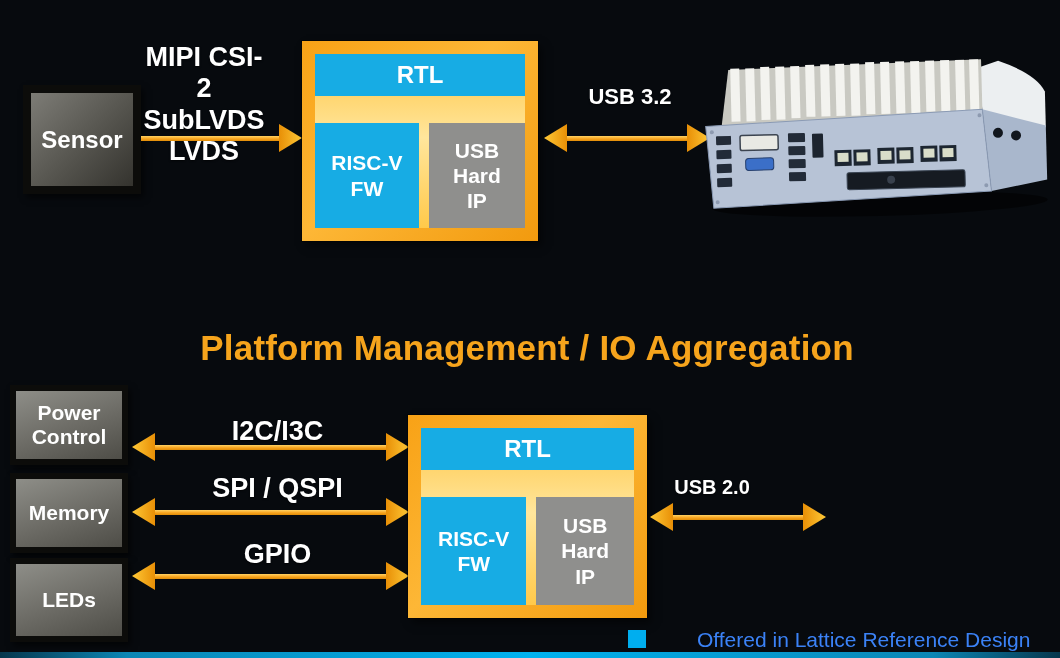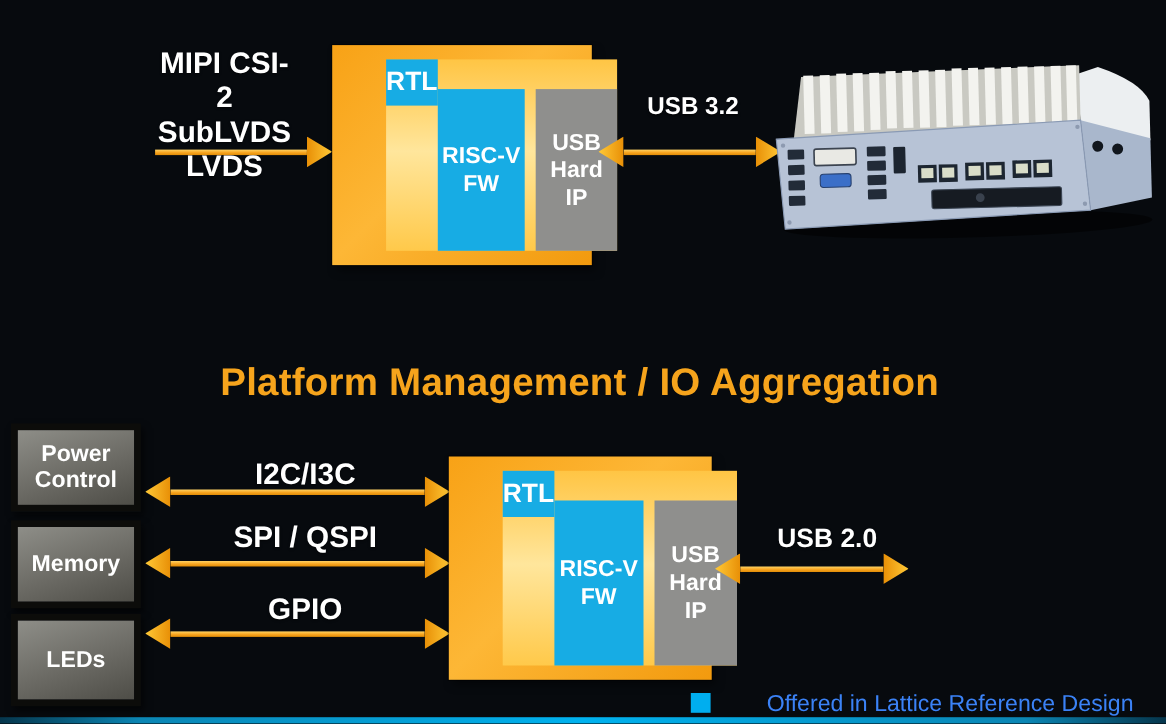--- a/index.html
+++ b/index.html
@@ -32,21 +32,21 @@
 
   
   .fpga {
     padding:13px;
     background:linear-gradient(135deg,#f8a216 0%,#fdb736 45%,#f29a0e 100%);
     box-shadow:0 0 0 1px rgba(0,0,0,.4), 4px 5px 8px rgba(0,0,0,.5);
   }
   .fpga-inner {
     width:100%; height:100%;
     background:linear-gradient(180deg,#ffc544 0%,#ffe69c 48%,#ffc94a 100%);
-    display:flex; flex-direction:row; padding:0;margin-left:36px;
+    display:flex; flex-direction:column; padding:0;
   }
   .rtl {
     height:42px; background:#17ace4; display:flex; align-items:center; justify-content:center;
     font-weight:bold; font-size:24px;
   }
   .fpga-row { display:flex; flex:1; gap:10px; margin-top:27px; }
   .chip {
     flex:1; display:flex; align-items:center; justify-content:center; text-align:center;
     font-weight:bold; font-size:21px; white-space:pre-line; line-height:1.2;
   }
@@ -76,20 +76,23 @@
   .footer-bar {
     left:0; top:652px; width:1060px; height:6px;
     background:linear-gradient(90deg,#06364c 0%,#0b86b4 12%,#00b2ef 50%,#0b86b4 88%,#06364c 100%);
   }
 </style>
 </head>
 <body>
 
 <div id="stage">
 
+  <div class="abs hwbox sensor" style="left:23px; top:85px; width:118px; height:109px;">
+    <span>Sensor</span>
+  </div>
 
   <div class="abs buslabel" style="left:138px; top:42px; width:132px;">MIPI CSI-2
 SubLVDS
 LVDS</div>
 
   <div class="abs arrow" style="left:141px; top:124px; width:161px;">
     <div class="shaft"></div>
     <div class="head-r"></div>
   </div>
 
@@ -234,21 +237,21 @@
       <div class="fpga-row">
         <div class="chip cyan">RISC-V
 FW</div>
         <div class="chip gray">USB
 Hard
 IP</div>
       </div>
     </div>
   </div>
 
-  <div class="abs buslabel" style="left:692px; top:476px; width:120px; font-size:24px;">USB 2.0</div>
+  <div class="abs buslabel" style="left:652px; top:476px; width:120px; font-size:20px;">USB 2.0</div>
   <div class="abs arrow" style="left:650px; top:503px; width:176px;">
     <div class="head-l"></div>
     <div class="shaft"></div>
     <div class="head-r"></div>
   </div>
 
 
   <div class="abs legend-swatch" style="left:628px; top:630px;"></div>
   <div class="abs legend-text" style="left:660px; top:628px;">Offered in Lattice Reference Design</div>
 

